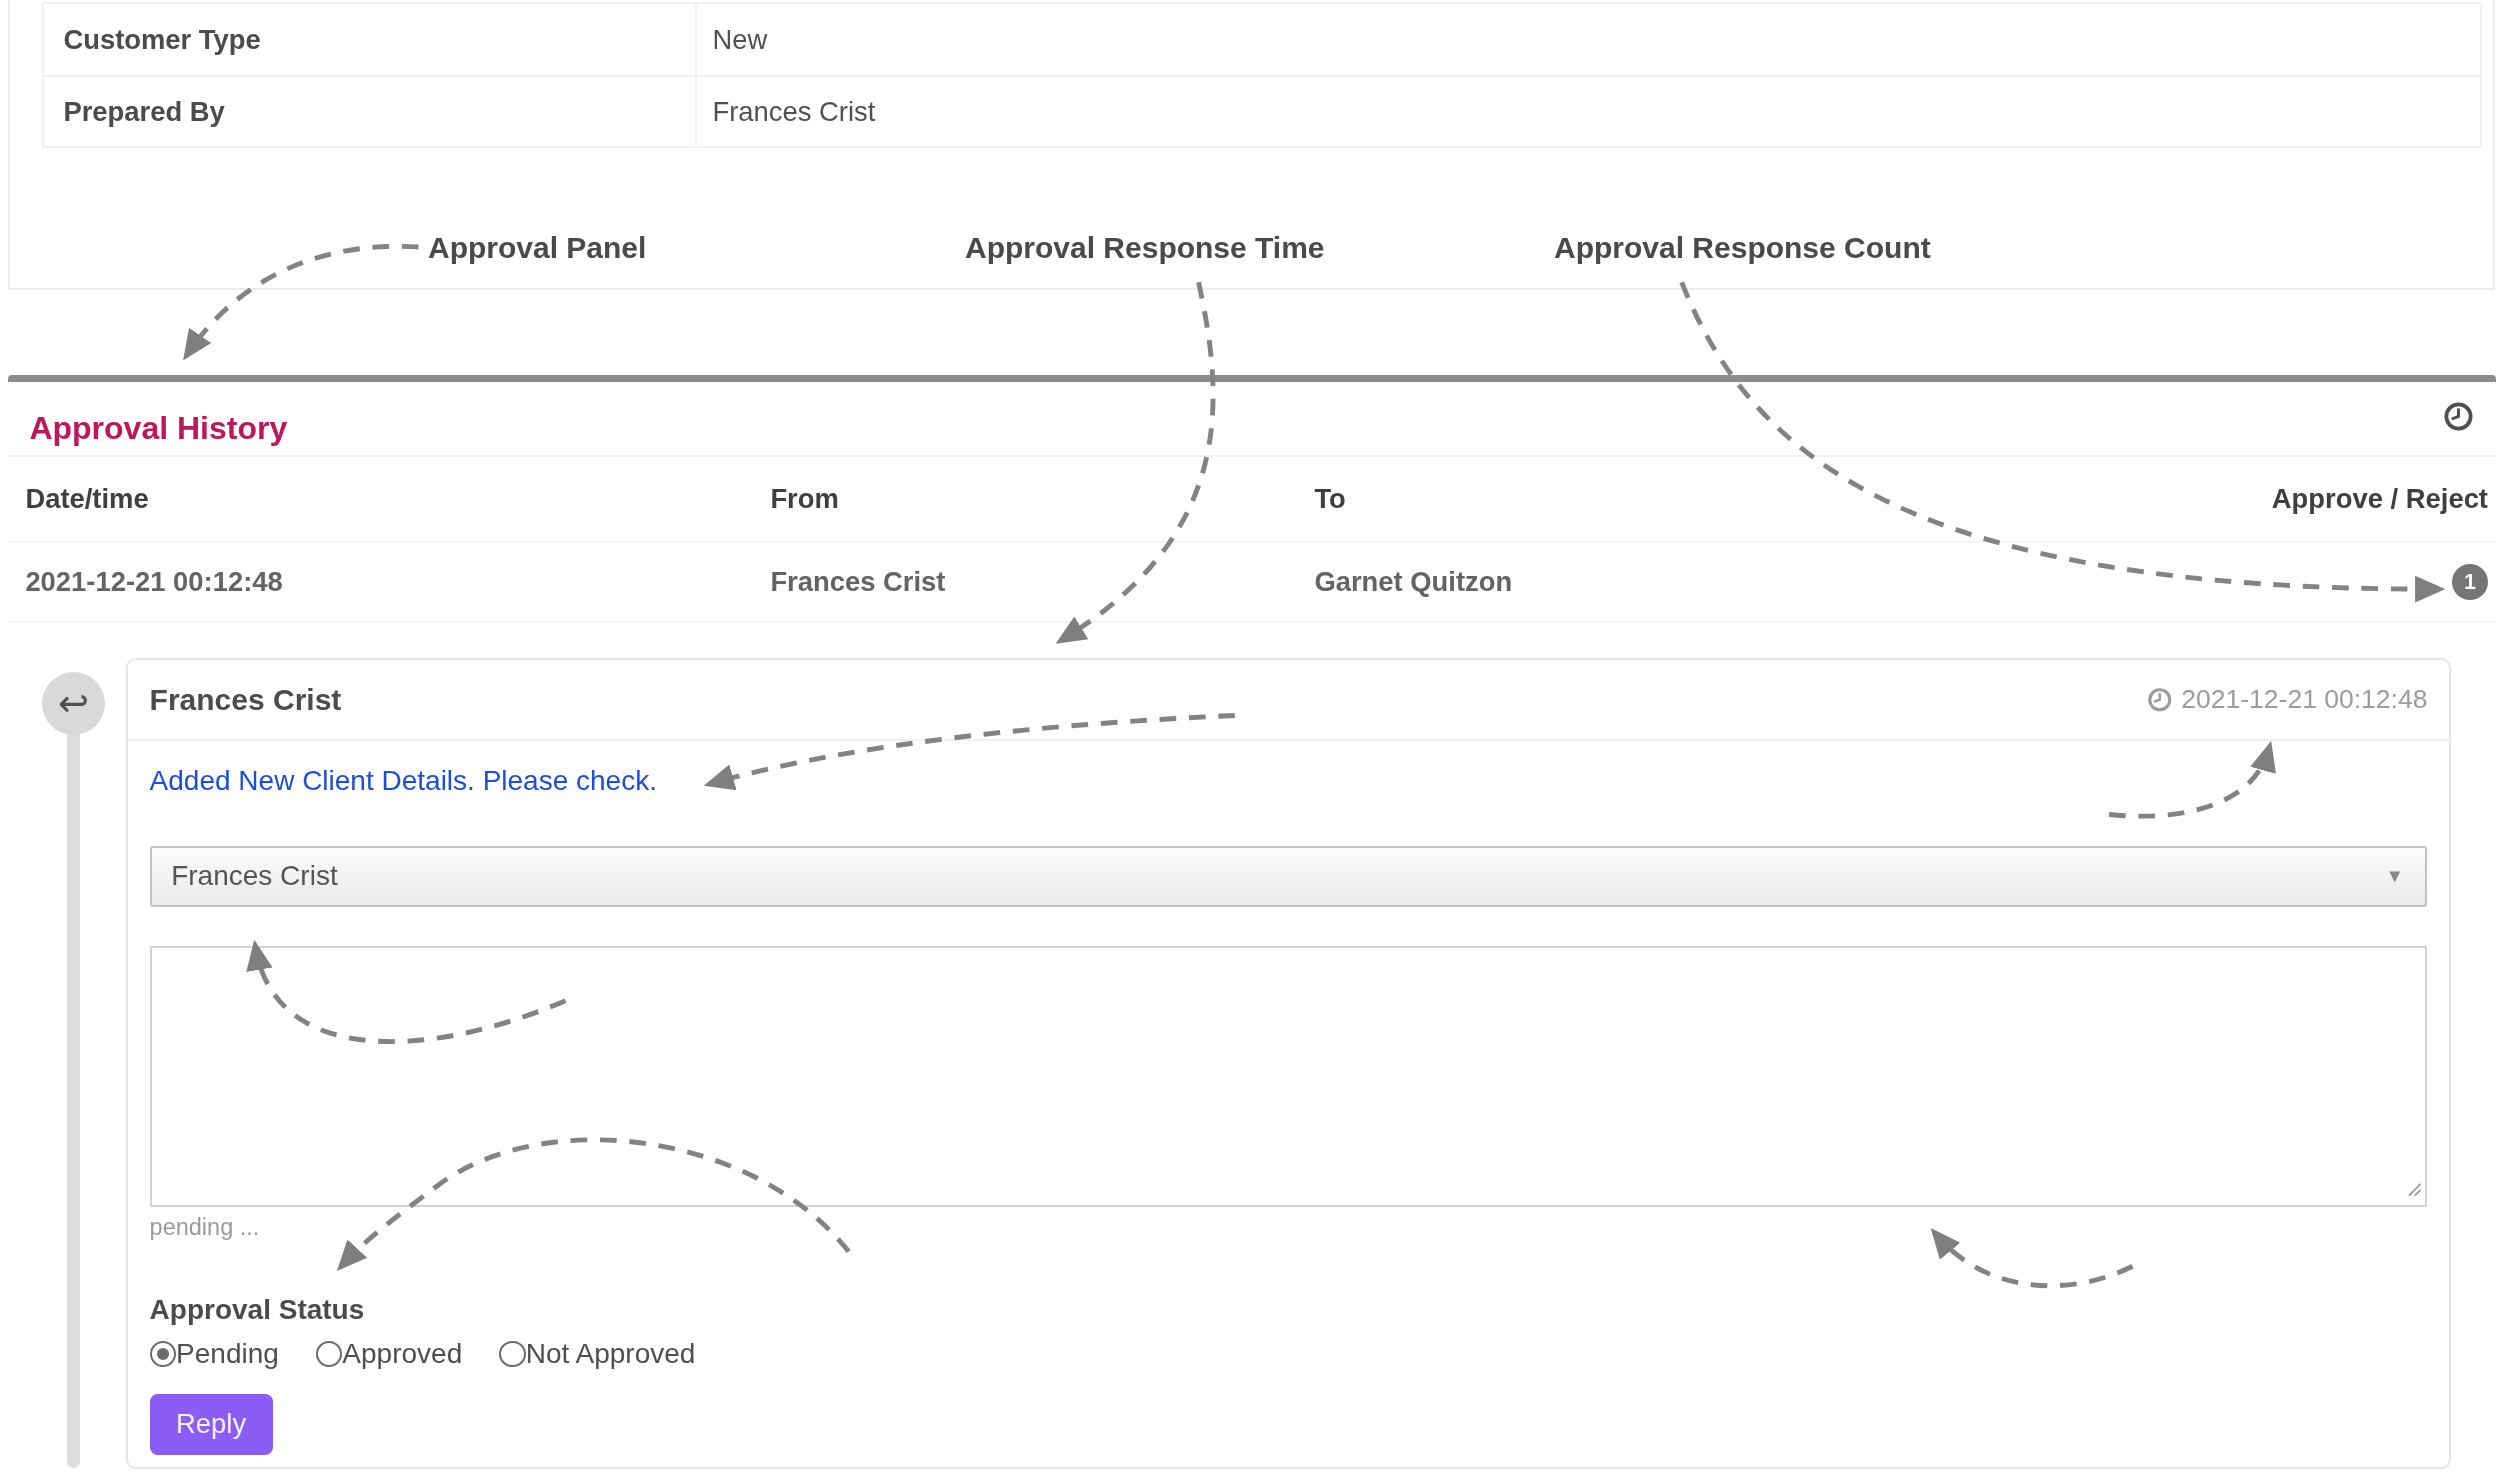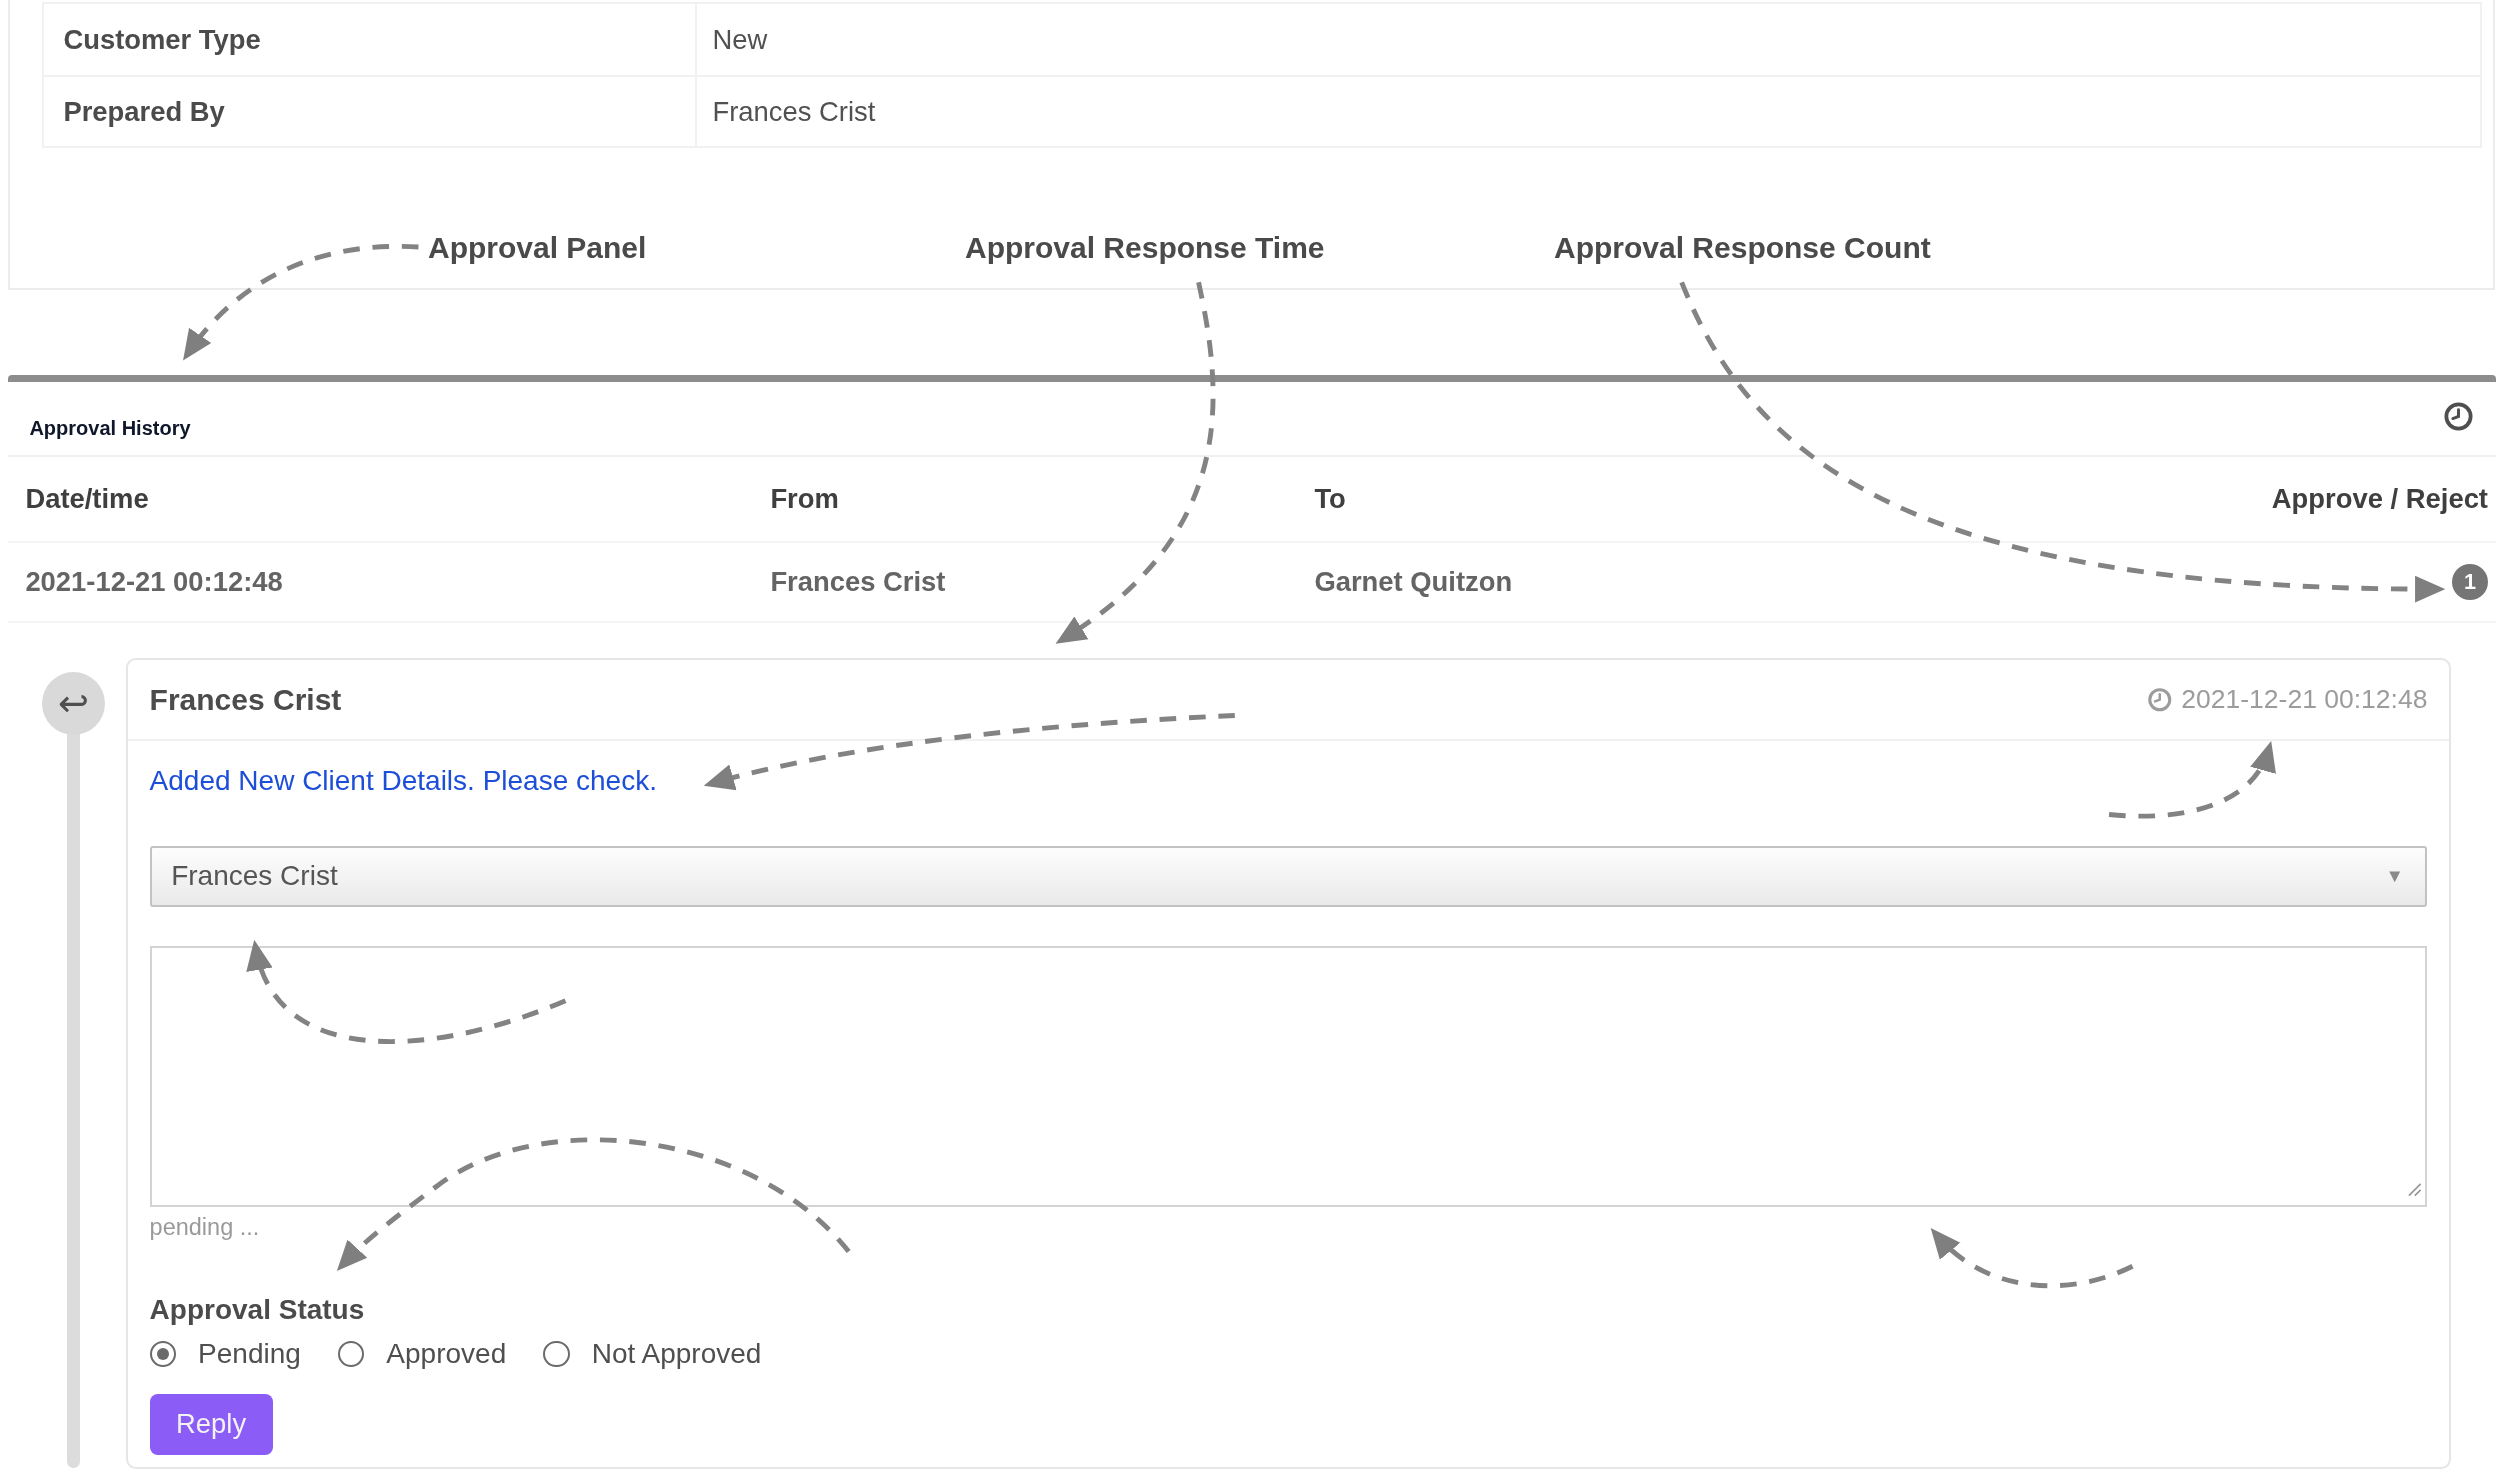--- a/index.html
+++ b/index.html
@@ -33,21 +33,21 @@
   
   .anno { position: absolute; font-weight: bold; font-size: 30px; color: #4a4a4a; white-space: nowrap; }
 
   
   .history-panel { position: absolute; left: 7.8px; top: 375px; width: 2488px; background: #fff; }
   .history-topbar { height: 6.9px; background: #8d8d8d; border-radius: 3.9px 3.9px 0 0; }
   .history-header {
     height: 75px; display: flex; align-items: center; justify-content: space-between;
     padding: 0 21.6px; border-bottom: 2px solid #f0f0f0;
   }
-  .history-title { font-weight: bold; font-size: 20px; color: #0f172a; margin-top: 20px; }
+  .history-title { font-weight: bold; font-size: 32px; color: #be185d; margin-top: 20px; }
   .icon-clock { display: inline-block; }
   .hist-grid {
     display: grid; grid-template-columns: 745px 544px 1fr auto;
     align-items: center; padding: 0 7.8px 0 17.6px;
   }
   .hist-cols { height: 86px; font-weight: bold; font-size: 27.4px; color: #3f3f3f; border-bottom: 2px solid #f4f4f4; }
   .hist-row  { height: 80px; font-weight: bold; font-size: 27.4px; color: #646464; border-bottom: 2px solid #f4f4f4; }
   .cell-right { justify-self: end; text-align: right; }
   .count-badge {
     width: 36px; height: 36px; border-radius: 50%; background: #757575;
@@ -88,21 +88,21 @@
 
   .reply-textarea {
     margin-top: 39px; height: 261px; border: 2px solid #d3d3d3; background: #fff; position: relative;
   }
   .resize-handle { position: absolute; right: 2.9px; bottom: 2.9px; }
 
   .pending-note { margin-top: 7.8px; font-size: 23.5px; color: #9a9a9a; }
   .status-label { margin-top: 53px; font-weight: bold; font-size: 28px; color: #4b4b4b; }
 
   .radio-row { margin-top: 11.8px; display: flex; align-items: center; gap: 37px; }
-  .radio-opt { display: flex; align-items: center; gap: 22px; font-size: 28px; color: #4f4f4f; }
+  .radio-opt { display: flex; align-items: center; gap: 0; font-size: 28px; color: #4f4f4f; }
   .radio-circle {
     width: 26.5px; height: 26.5px; border: 2.9px solid #6b6b6b; border-radius: 50%;
     display: inline-flex; align-items: center; justify-content: center; background: #fff;
   }
   .radio-circle .dot { width: 12.7px; height: 12.7px; border-radius: 50%; background: transparent; }
   .radio-opt.selected .radio-circle .dot { background: #6b6b6b; }
 
   .reply-btn {
     margin-top: 23.5px; display: inline-block; border: none;
     background: #8b5cf6; color: #f3f3f3; font-size: 27.4px;

